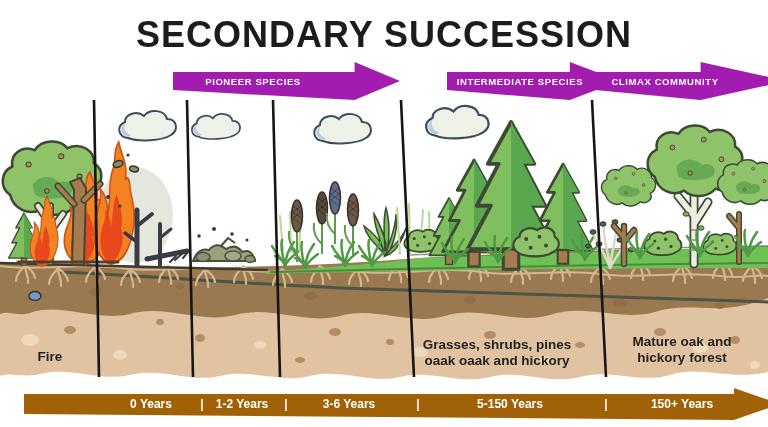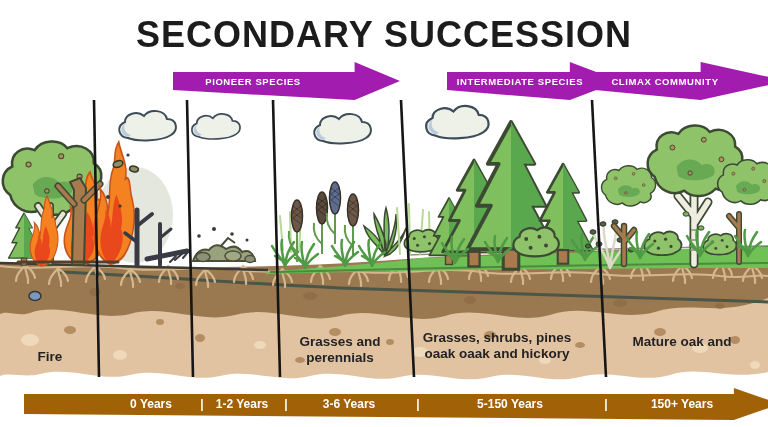--- a/index.html
+++ b/index.html
@@ -17,21 +17,21 @@
   #arrow-1 span{padding-right:67px;}
   #arrow-2{left:407px;top:62px;width:173px;clip-path:polygon(0 26%,71% 26%,71% 0,100% 50%,71% 100%,0 74%);margin-left:40px;}
   #arrow-2 span{padding-right:27px;}
   #arrow-3{left:595px;top:62px;width:192px;clip-path:polygon(0 26%,55% 26%,55% 0,100% 50%,55% 100%,0 74%);}
   #arrow-3 span{padding-right:52px;}
   .stage-label{position:absolute;z-index:2;text-align:center;font-size:13.5px;font-weight:bold;
          color:#232323;line-height:16px;}
   .stage-label span{display:block;}
   #label-fire{left:20px;top:349px;width:60px;}
   #label-grasses{left:279px;top:334px;width:122px;}
-  #label-shrubs{left:407px;top:330px;width:180px;}
+  #label-shrubs{left:407px;top:337px;width:180px;}
   #label-mature{left:602px;top:334px;width:160px;}
   #timeline{position:absolute;z-index:2;left:24px;top:388px;width:756px;height:32px;background:#a16207;
          clip-path:polygon(0 18.75%,93.9% 18.75%,93.9% 0,100% 50%,93.9% 100%,0 81.25%);}
   .tl{position:absolute;top:50%;transform:translate(-50%,-50%);color:#ffffff;font-size:12px;
          font-weight:bold;white-space:nowrap;}
   .tl.sep{font-weight:bold;}
 </style>
 </head>
 <body>
 
@@ -277,30 +277,27 @@
   <div id="arrow-2" class="stage-arrow">
     <span>INTERMEDIATE SPECIES</span>
   </div>
   <div id="arrow-3" class="stage-arrow">
     <span>CLIMAX COMMUNITY</span>
   </div>
 
   <div id="label-fire" class="stage-label">
     <span>Fire</span>
   </div>
-  <div id="label-grasses" class="stage-label">
-    <span>Grasses and</span>
-    <span>perennials</span>
-  </div>
   <div id="label-shrubs" class="stage-label">
     <span>Grasses, shrubs, pines</span>
     <span>oaak oaak and hickory</span>
   </div>
   <div id="label-mature" class="stage-label">
     <span>Mature oak and</span>
+    <span>hickory forest</span>
   </div>
 
   <div id="timeline">
     <span class="tl" style="left:127px">0 Years</span>
     <span class="tl sep" style="left:178px">|</span>
     <span class="tl" style="left:218px">1-2 Years</span>
     <span class="tl sep" style="left:262px">|</span>
     <span class="tl" style="left:325px">3-6 Years</span>
     <span class="tl sep" style="left:394px">|</span>
     <span class="tl" style="left:486px">5-150 Years</span>

